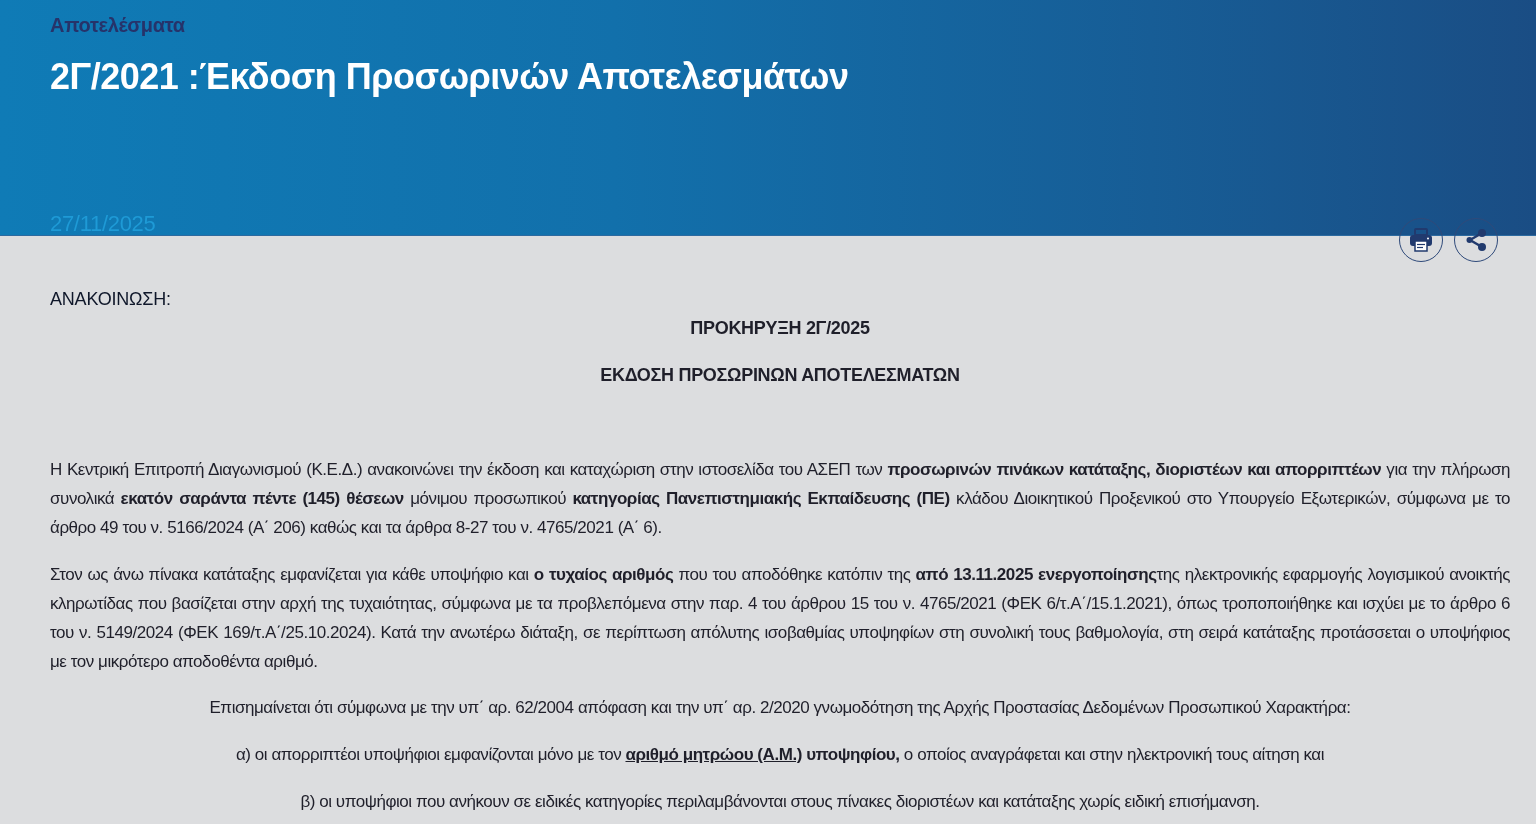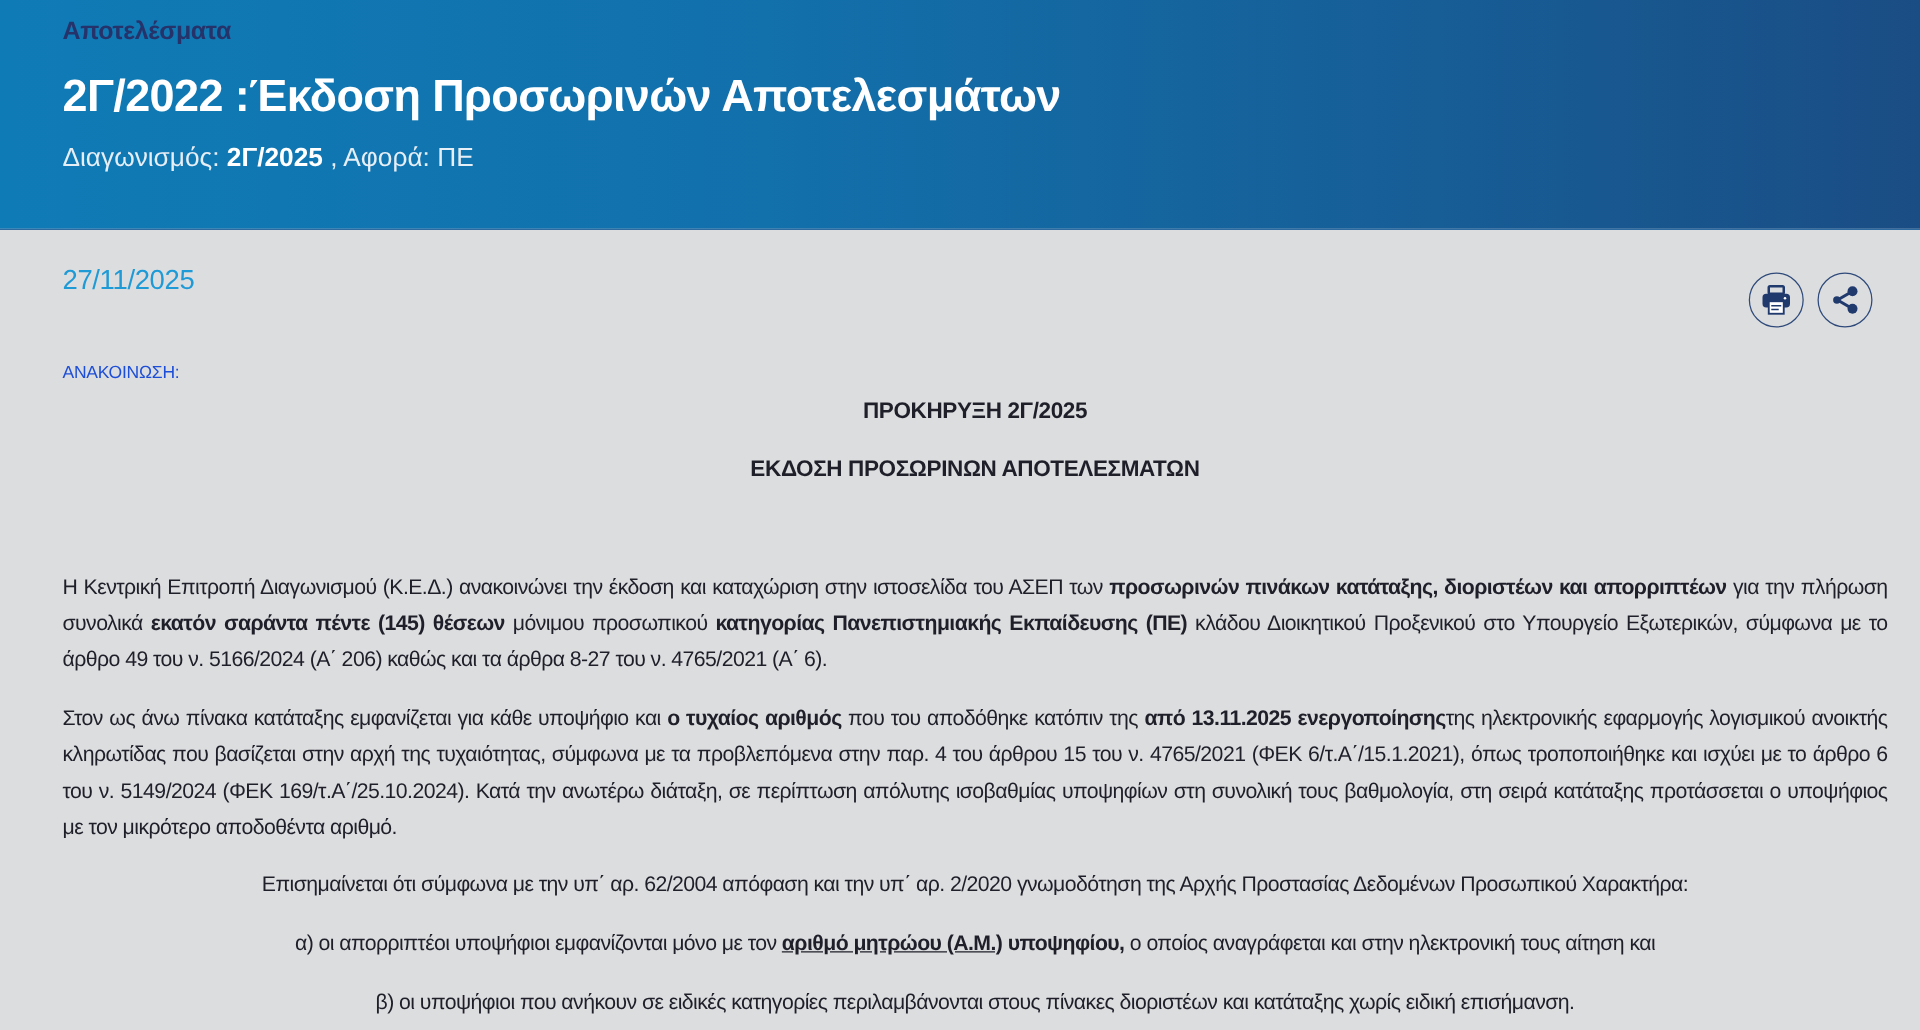--- a/index.html
+++ b/index.html
@@ -3,21 +3,21 @@
 <meta charset="utf-8">
 <style>
   * { box-sizing: border-box; margin: 0; padding: 0; }
   html, body { width: 1536px; height: 824px; overflow: hidden; }
   body {
     background: #dcdddf;
     font-family: "Liberation Sans", sans-serif;
     color: #1f1f2a;
   }
   .hero {
-    position: absolute; left: 0; top: 0; width: 1536px; height: 184px;
+    position: absolute; left: 0; top: 0; width: 1536px; height: 236px;
     background: linear-gradient(90deg, #0f7bb6 0%, #1270ab 40%, #175d96 75%, #1a4d84 100%);
     border-bottom: 1px solid #2c6aa0;
   }
   .hero .category {
     position: absolute; left: 50px; top: 14px;
     font-size: 20px; font-weight: bold; color: #26336a;
     letter-spacing: -0.3px;
   }
   .hero .title {
     position: absolute; left: 50px; top: 56px;
@@ -39,21 +39,21 @@
     display: flex; gap: 11px;
   }
   .circle-btn {
     width: 44px; height: 44px; border-radius: 50%;
     border: 1.5px solid #2f4a7a;
     display: flex; align-items: center; justify-content: center;
     background: transparent; cursor: pointer;
   }
   .announce-label {
     position: absolute; left: 50px; top: 289px;
-    font-size: 14px; color: #1d4ed8; letter-spacing: -0.2px;
+    font-size: 18px; color: #0f172a; letter-spacing: -0.2px;
   }
   .center-head {
     position: absolute; left: 0; width: 1560px; text-align: center;
     font-size: 18px; font-weight: bold; color: #1f1f2a; letter-spacing: -0.3px;
   }
   .h1 { top: 318px; }
   .h2 { top: 365px; }
 
   .para {
     position: absolute; left: 50px; width: 1460px;
@@ -67,28 +67,21 @@
   .p3 { top: 693px; }
   .p4 { top: 740px; }
   .p5 { top: 787px; }
   .nojust { text-align: center; }
 </style>
 </head>
 <body>
 
 <header class="hero">
   <div class="category">Αποτελέσματα</div>
-  <h1 class="title">2Γ/2022 :Έκδοση Προσωρινών Αποτελεσμάτων</h1>
-  <div class="meta">
-    <span>Διαγωνισμός:</span>
-    <b>2Γ/2025</b>
-    <span>,</span>
-    <span>Αφορά:</span>
-    <span>ΠΕ</span>
-  </div>
+  <h1 class="title">2Γ/2021 :Έκδοση Προσωρινών Αποτελεσμάτων</h1>
 </header>
 
 <div class="date">27/11/2025</div>
 
 <div class="actions">
   <button class="circle-btn">
     <svg width="28" height="28" viewBox="0 0 28 28">
       <rect x="8" y="3" width="12" height="6" rx="1" fill="none" stroke="#213a6e" stroke-width="2"></rect>
       <rect x="3" y="9" width="22" height="11" rx="3" fill="#213a6e"></rect>
       <circle cx="21" cy="12.5" r="1" fill="#ffffff"></circle>

